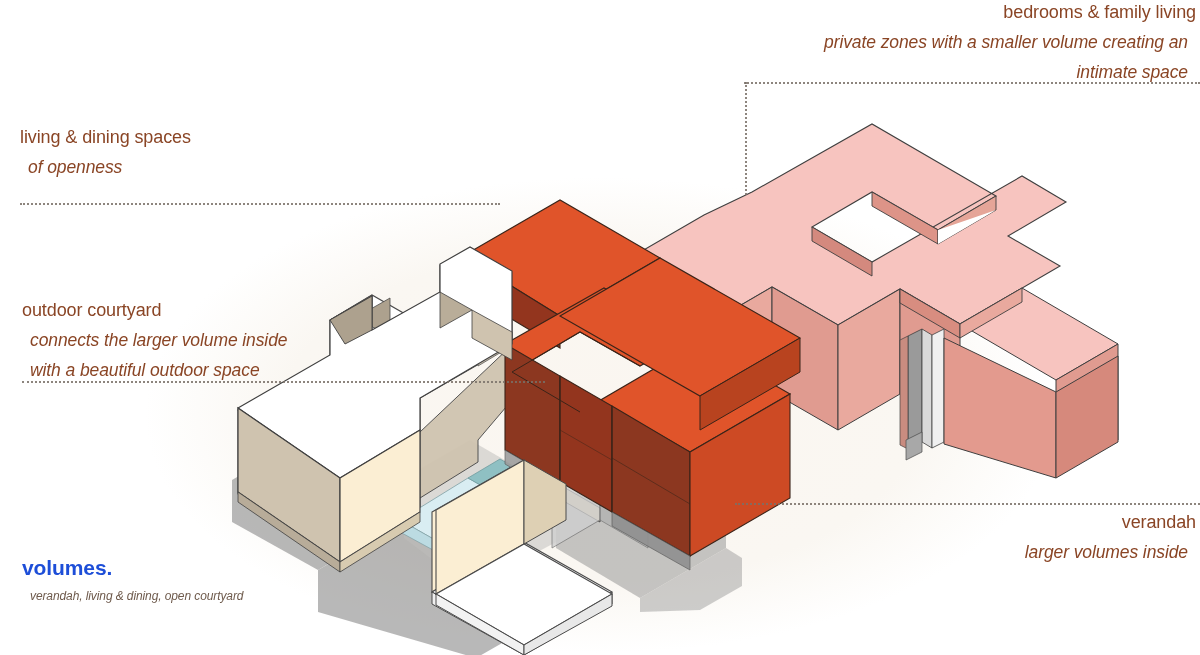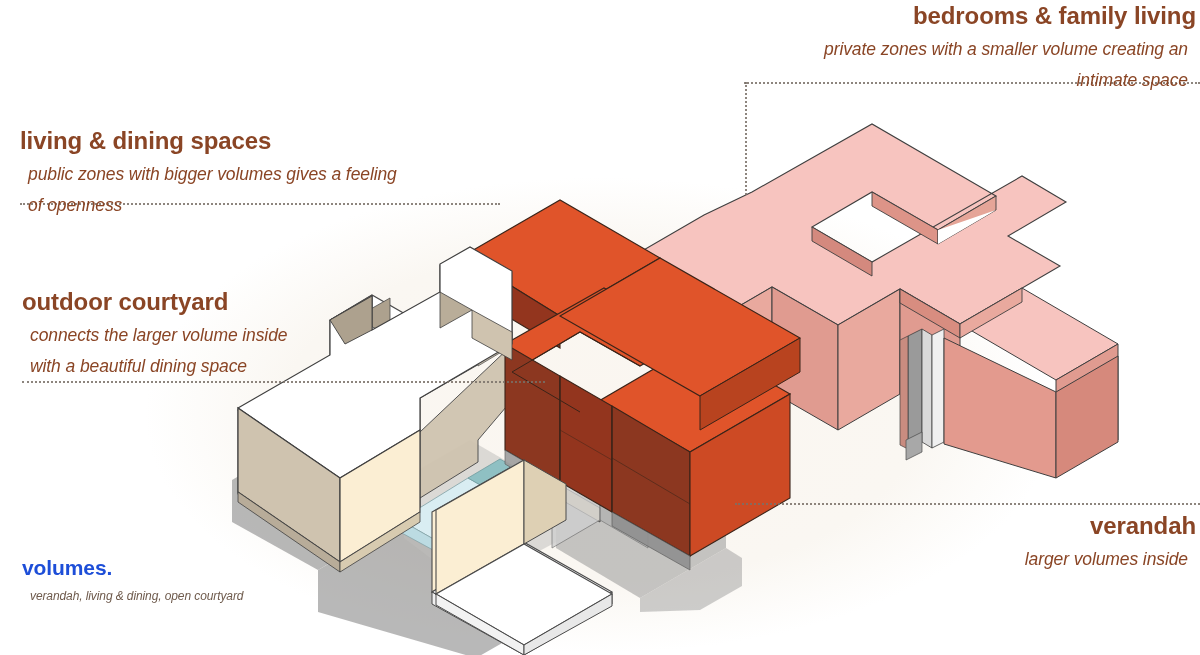--- a/index.html
+++ b/index.html
@@ -12,21 +12,21 @@
     position:relative;
   }
   #stage{position:relative;width:1200px;height:655px;overflow:hidden;background:#ffffff;}
 
   
   #drawing{position:absolute;left:0;top:0;width:1200px;height:655px;}
 
   
   .anno{position:absolute;}
   .anno .ttl{
-    font-size:24px;font-weight:bold;color:#8a4525;
+    font-size:18px;font-weight:normal;color:#8a4525;
     letter-spacing:-0.1px;line-height:1.18;margin:0;
   }
   .anno .sub{
     font-size:17.5px;font-style:italic;color:#8a4525;
     line-height:1.27;margin:8px;letter-spacing:-0.1px;
   }
   .anno.right{text-align:right;}
   .anno.left{text-align:left;}
 
   
@@ -243,28 +243,27 @@
   <div class="lead h" style="left:735px;top:503px;width:465px;"></div>
 
   <div class="anno right" style="right:4px;top:2px;width:520px;">
     <div class="ttl">bedrooms &amp; family living</div>
     <div class="sub">private zones with a smaller volume creating an</div>
     <div class="sub">intimate space</div>
   </div>
 
   <div class="anno left" style="left:20px;top:127px;width:520px;">
     <div class="ttl">living &amp; dining spaces</div>
-    <div class="sub">public zones with bigger volumes gives a feeling</div>
     <div class="sub">of openness</div>
   </div>
 
-  <div class="anno left" style="left:22px;top:288px;width:440px;">
+  <div class="anno left" style="left:22px;top:300px;width:440px;">
     <div class="ttl">outdoor courtyard</div>
     <div class="sub">connects the larger volume inside</div>
-    <div class="sub">with a beautiful dining space</div>
+    <div class="sub">with a beautiful outdoor space</div>
   </div>
 
   <div class="anno right" style="right:4px;top:512px;width:560px;">
     <div class="ttl">verandah</div>
     <div class="sub">larger volumes inside</div>
   </div>
 
   <div class="anno left vol" style="left:22px;top:556px;width:420px;">
     <div class="ttl">volumes.</div>
     <div class="sub">verandah, living &amp; dining, open courtyard</div>

